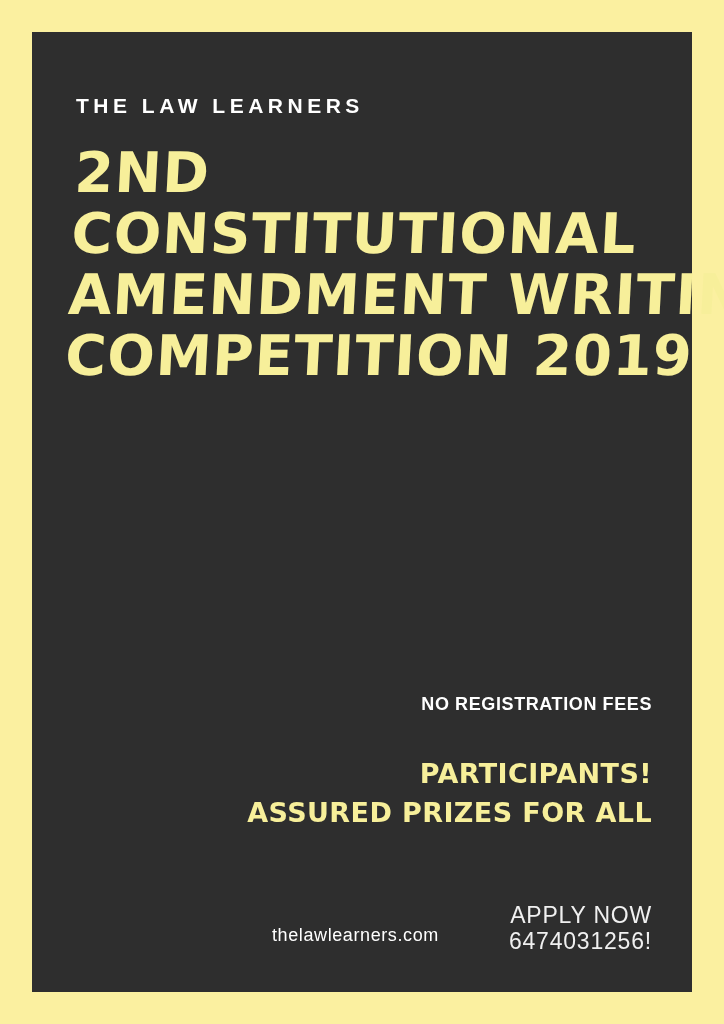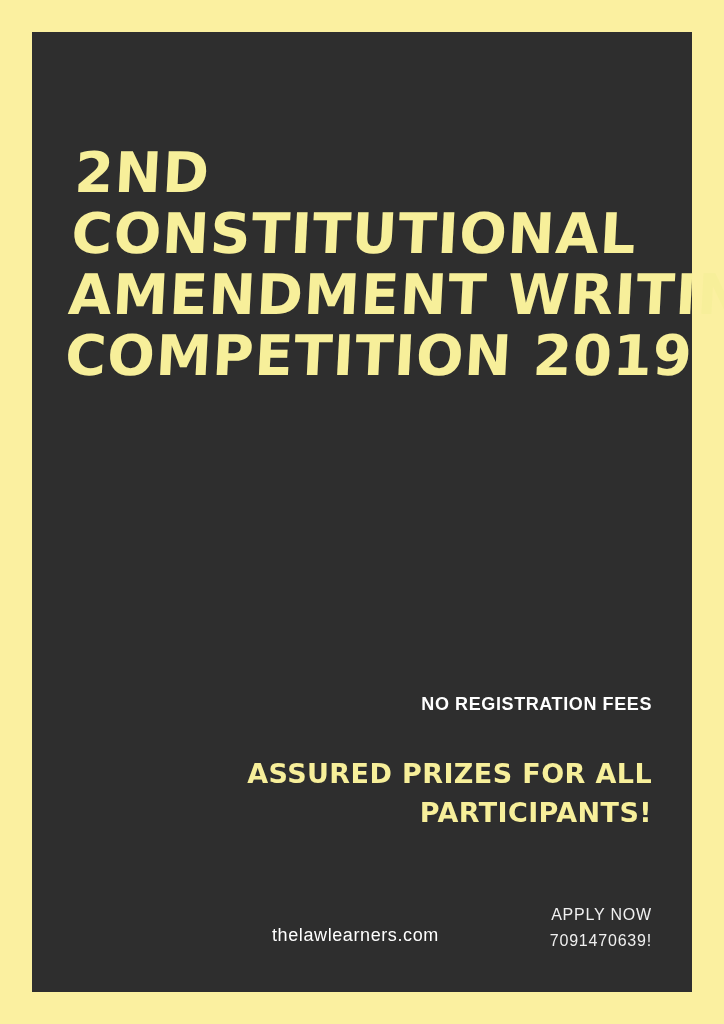--- a/index.html
+++ b/index.html
@@ -92,50 +92,51 @@
     font-size: 18px;
     letter-spacing: 0.6px;
     margin-left: 8px;
   }
   .contact {
     position: absolute;
     right: 40px;
     top: 870px;
     text-align: right;
     color: #f0f0f0;
-    font-size: 16px;
+    font-size: 23px;
     line-height: 26px;
     letter-spacing: 0.8px;
   }
   .contact .ln {
     display: block;
   }
 </style>
 </head>
 <body>
 
 <div class="poster">
   <div class="panel">
 
+    <div class="brand">THE LAW LEARNERS</div>
 
     <div class="headline">
       <span class="ln">2ND</span>
       <span class="ln">CONSTITUTIONAL</span>
       <span class="ln">AMENDMENT WRITING</span>
       <span class="ln">COMPETITION 2019</span>
     </div>
 
     <div class="fees">NO REGISTRATION FEES</div>
 
     <div class="prizes">
+      <span class="ln">PARTICIPANTS!</span>
       <span class="ln">ASSURED PRIZES FOR ALL</span>
-      <span class="ln">PARTICIPANTS!</span>
     </div>
 
     <div class="website">thelawlearners.com</div>
 
     <div class="contact">
       <span class="ln">APPLY NOW</span>
-      <span class="ln">7091470639!</span>
+      <span class="ln">6474031256!</span>
     </div>
 
   </div>
 </div>
 
 </body></html>

